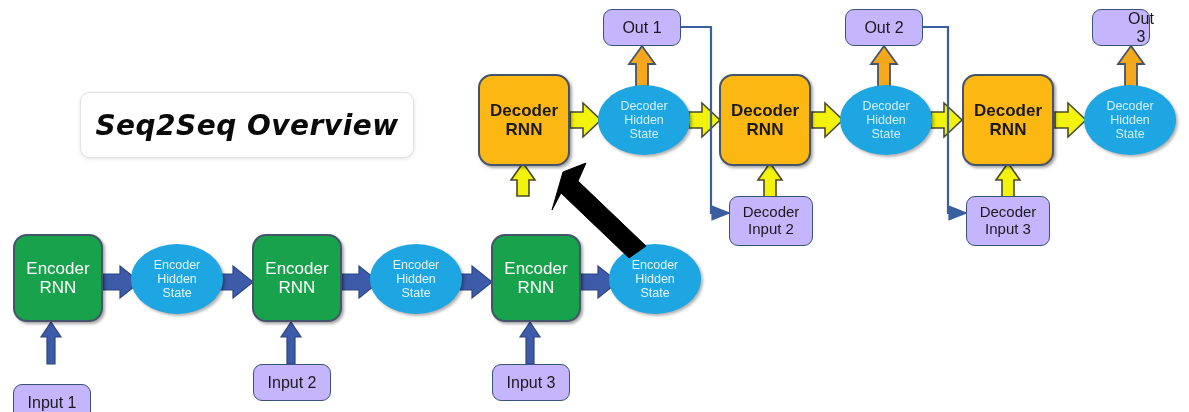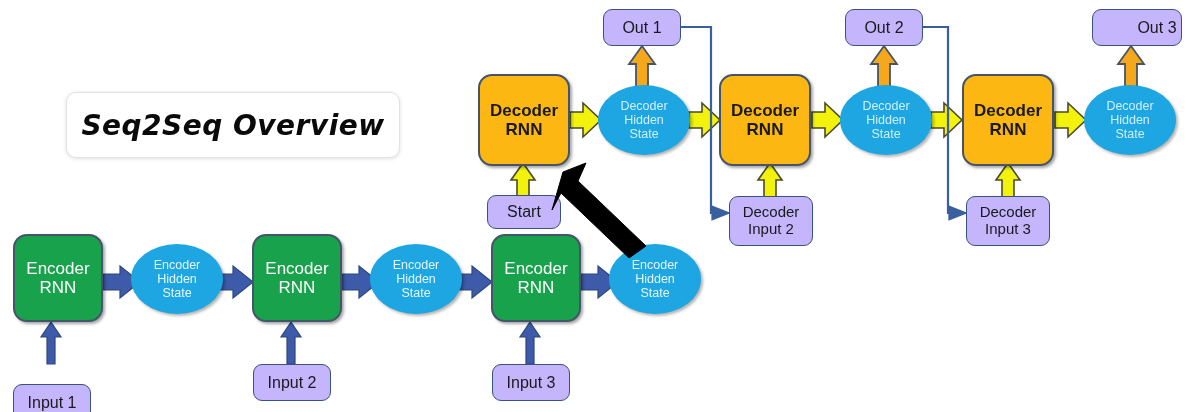--- a/index.html
+++ b/index.html
@@ -111,21 +111,21 @@
       </marker>
     </defs>
     <g>
       <path d="M681,27 L711,27 L711,213 L729,213" fill="none" stroke="#3A5F9F" stroke-width="2.2" marker-end="url(#bluearrow)"></path>
     </g>
     <g>
       <path d="M923,27 L948,27 L948,213 L966,213" fill="none" stroke="#3A5F9F" stroke-width="2.2" marker-end="url(#bluearrow)"></path>
     </g>
   </svg>
 
-  <div class="titlebox" style="left:66px;top:92px;width:332px;height:64px;">
+  <div class="titlebox" style="left:80px;top:92px;width:332px;height:64px;">
     <span>Seq2Seq Overview</span>
   </div>
 
   <div class="node rnn enc-rnn" style="left:13px;top:234px;width:90px;height:88px;">
     <div>
       <div>Encoder</div>
       <div>RNN</div>
     </div>
   </div>
   <div class="node ell enc" style="left:131px;top:244px;width:92px;height:70px;">
@@ -215,27 +215,24 @@
       <div>State</div>
     </div>
   </div>
 
   <div class="node iobox" style="left:603px;top:9px;width:78px;height:37px;">
     <span>Out 1</span>
   </div>
   <div class="node iobox" style="left:845px;top:9px;width:78px;height:37px;">
     <span>Out 2</span>
   </div>
-  <div class="node iobox" style="left:1092px;top:9px;width:90px;height:37px;padding-left:40px;">
+  <div class="node iobox" style="left:1092px;top:9px;width:58px;height:37px;padding-left:40px;">
     <span>Out 3</span>
   </div>
 
-  <div class="node iobox" style="left:487px;top:195px;width:74px;height:34px;">
-    <span>Start</span>
-  </div>
 
   <div class="node iobox small" style="left:729px;top:196px;width:84px;height:50px;">
     <div>
       <div>Decoder</div>
       <div>Input 2</div>
     </div>
   </div>
   <div class="node iobox small" style="left:966px;top:196px;width:84px;height:50px;">
     <div>
       <div>Decoder</div>

